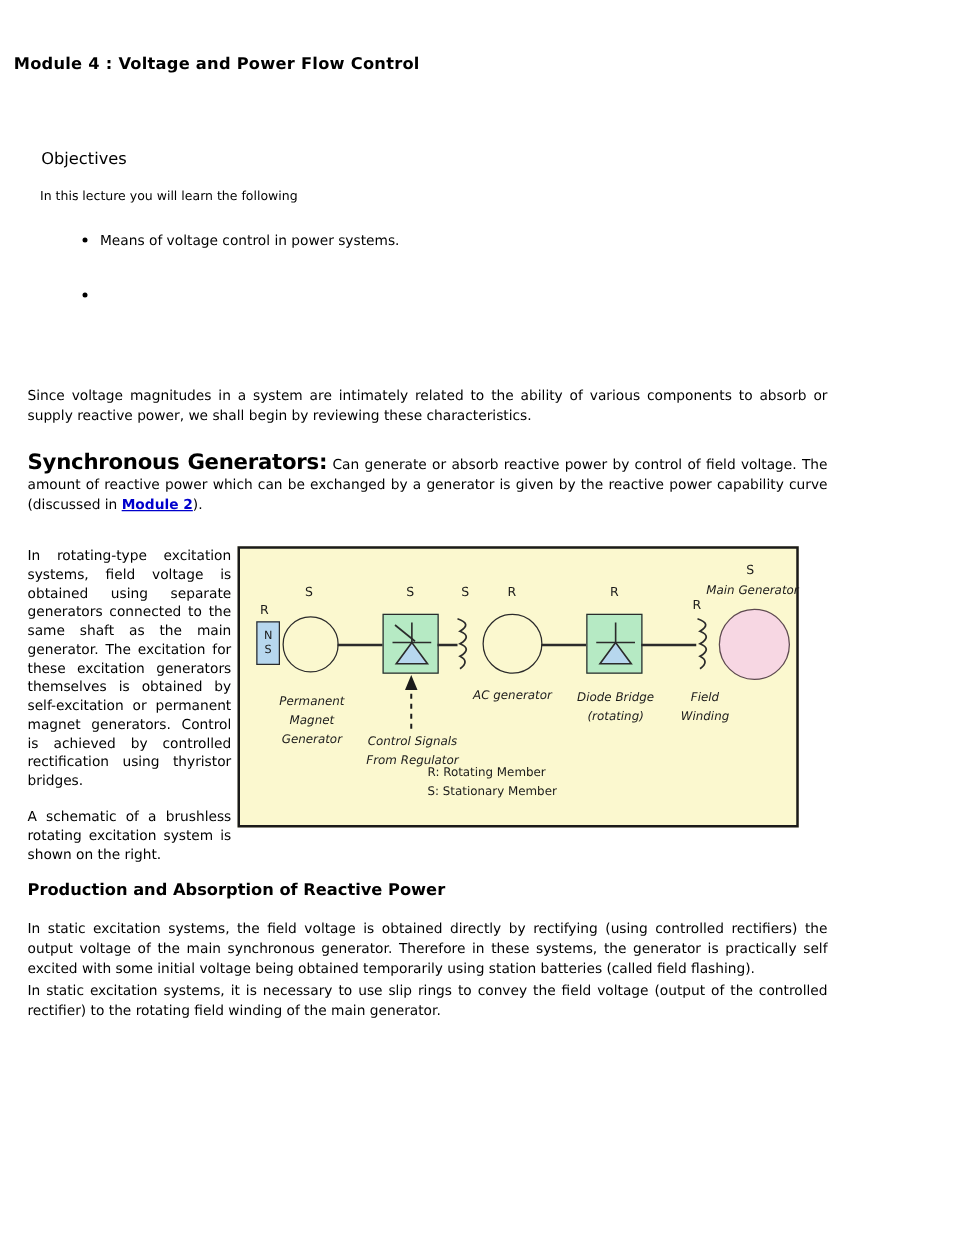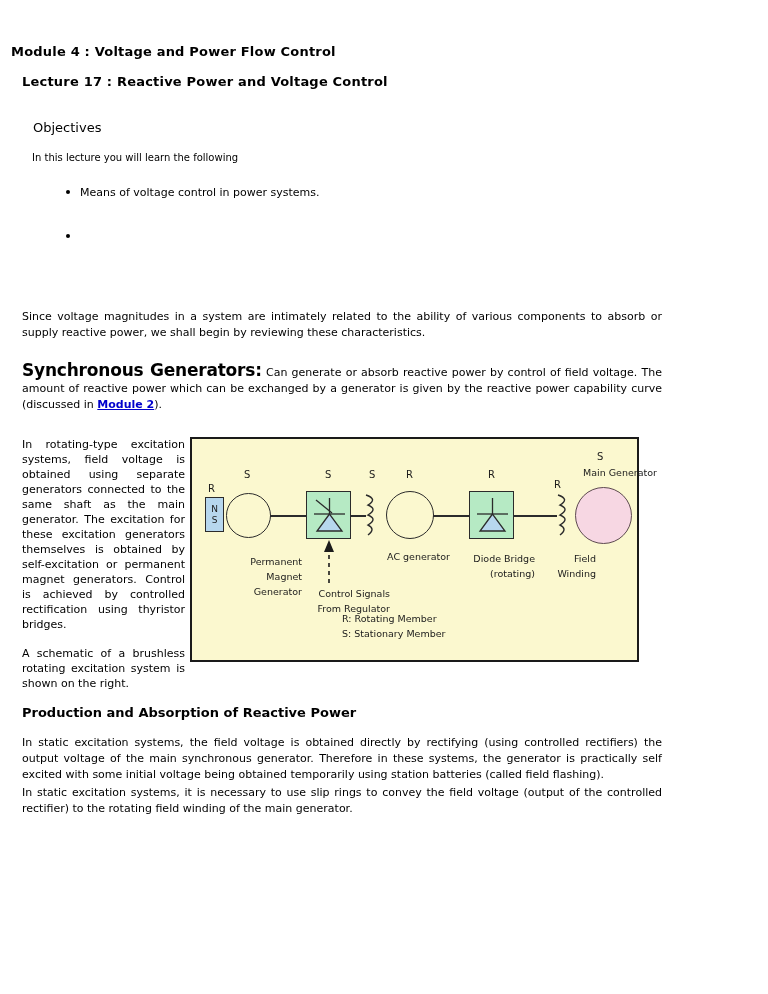--- a/index.html
+++ b/index.html
@@ -139,21 +139,21 @@
   }
   .fig-inner { position: absolute; inset: 0; }
 
   .lbl {
     position: absolute;
     font-size: 9.5px;
     color: #1b1b1b;
     white-space: nowrap;
     font-family: "DejaVu Sans", sans-serif;
   }
-  .lbl.center { text-align: right; }
+  .lbl.center { text-align: center; font-style: italic; }
 
   .marker {
     position: absolute;
     font-size: 10px;
     color: #1b1b1b;
   }
 
   .wire {
     position: absolute;
     height: 1.5px;
@@ -219,21 +219,20 @@
     top: 785px;
     width: 640px;
   }
 </style>
 </head>
 <body>
 
 <div class="page">
 
   <div class="module-title">Module 4 : Voltage and Power Flow Control</div>
-  <div class="lecture-title">Lecture 17 : Reactive Power and Voltage Control</div>
 
   <div class="objectives-title">Objectives</div>
   <div class="intro-line">In this lecture you will learn the following</div>
 
   <ul class="bullet-list">
     <li>
       <span class="dot"></span>
       <span>Means of voltage control in power systems.</span>
     </li>
     <li>

